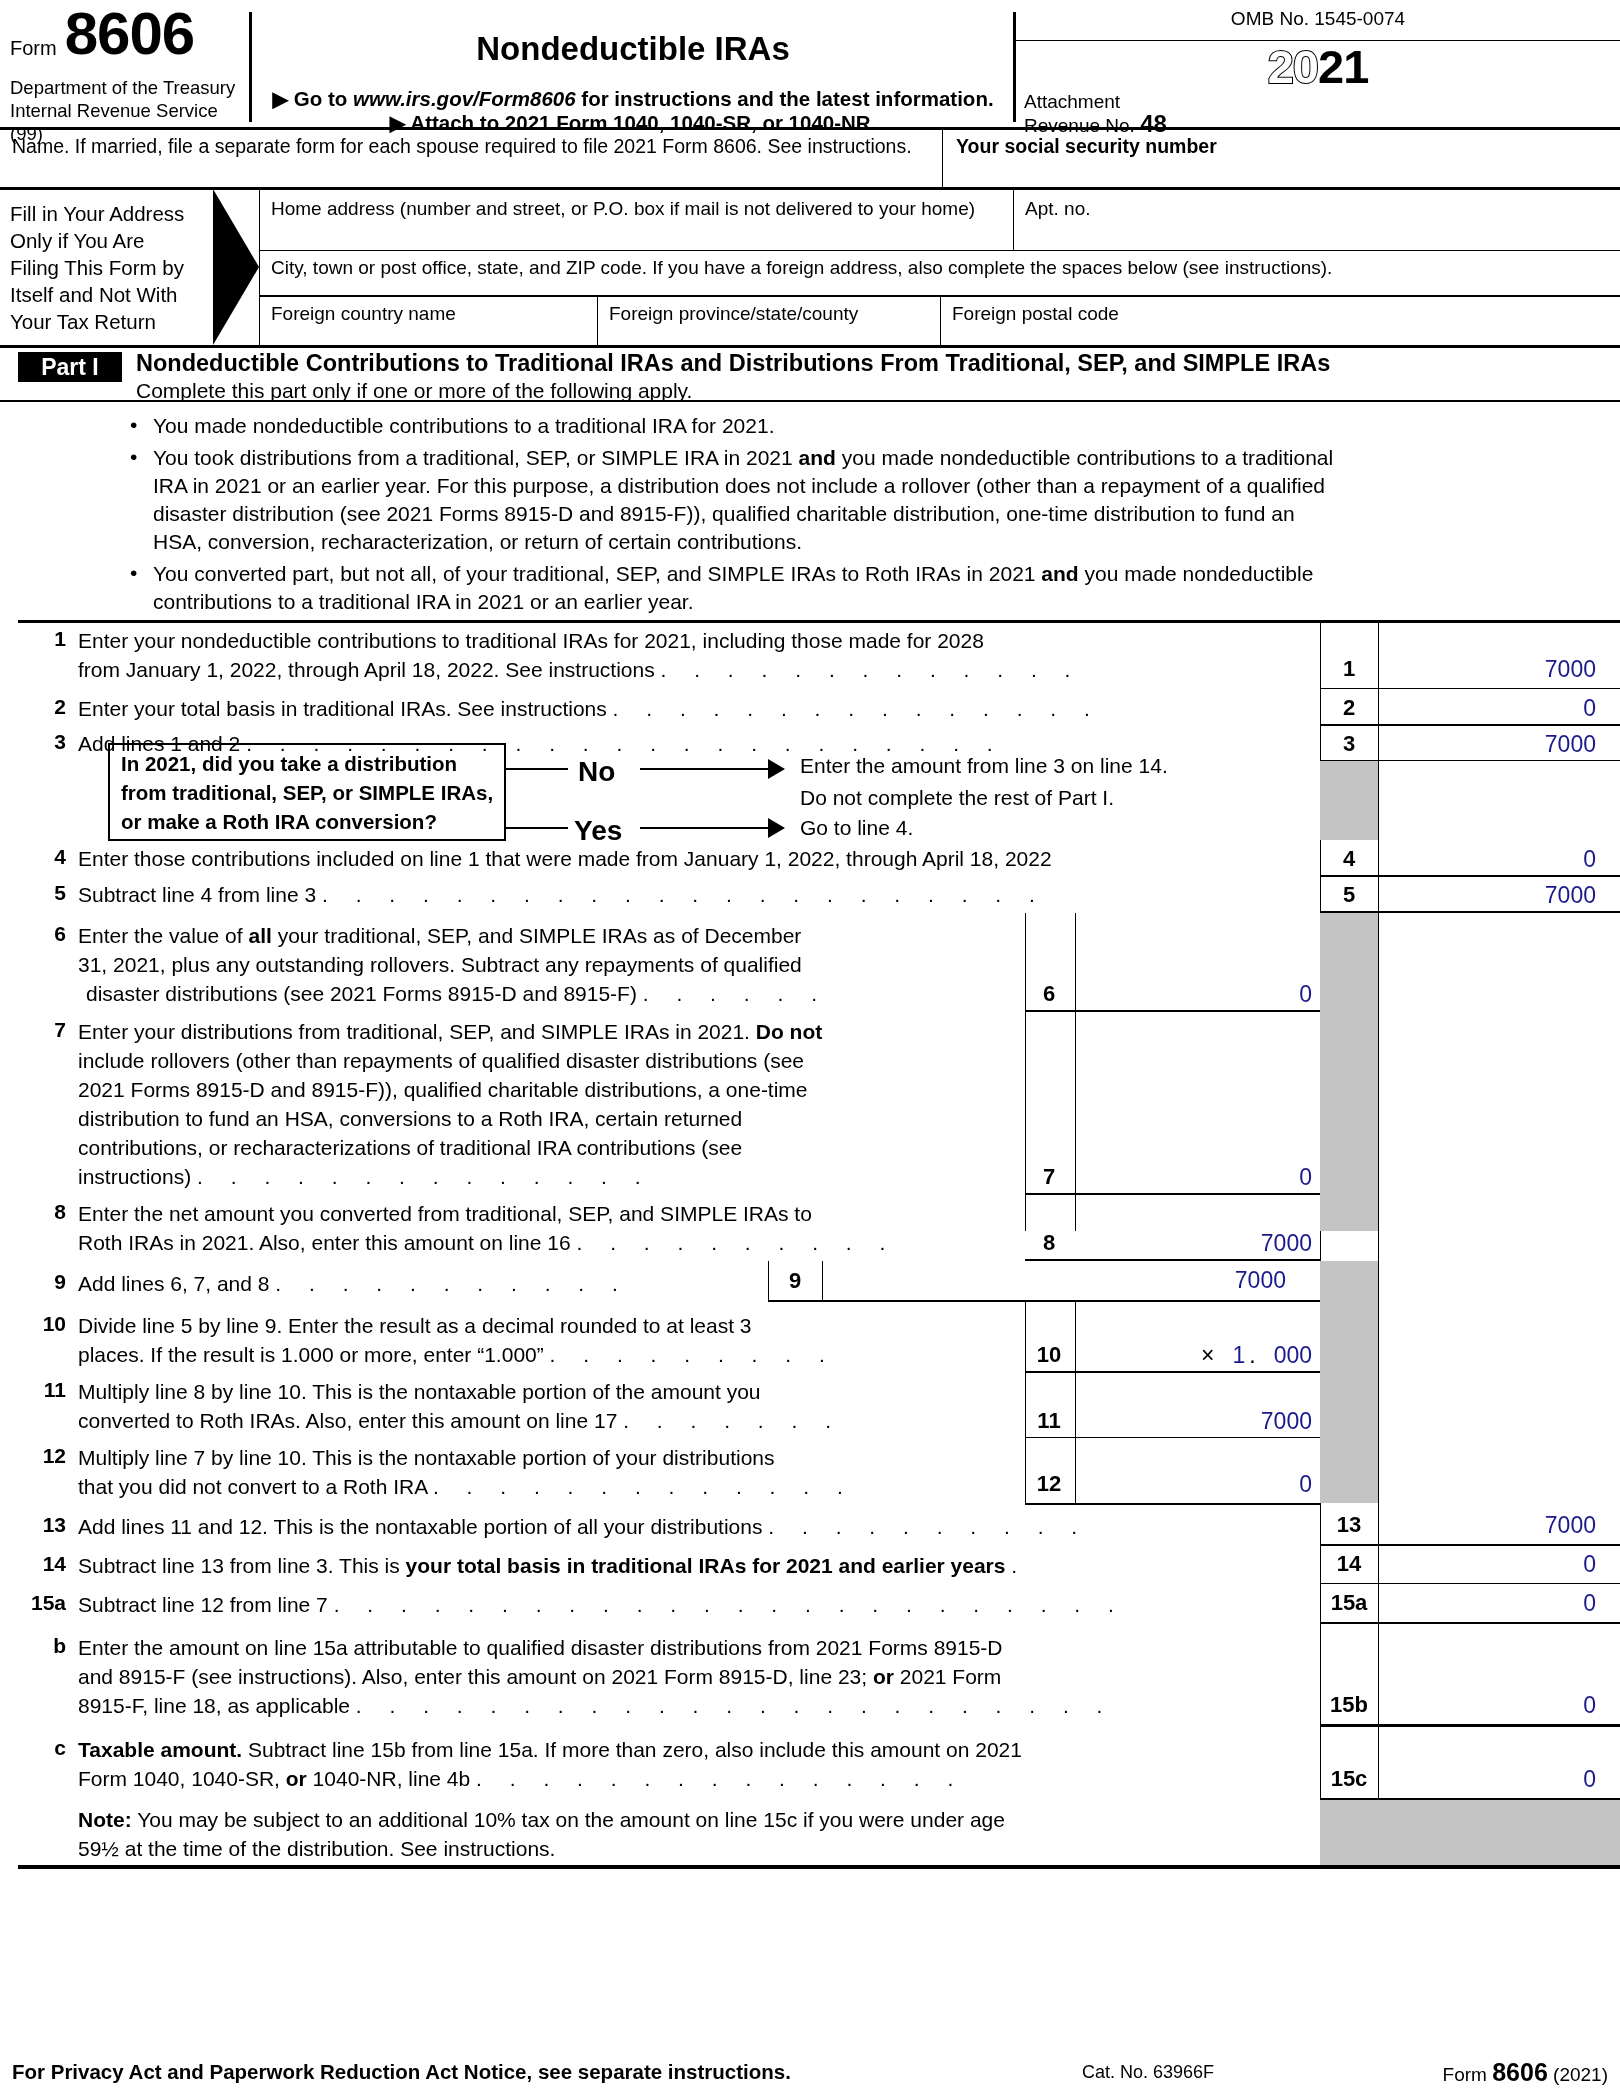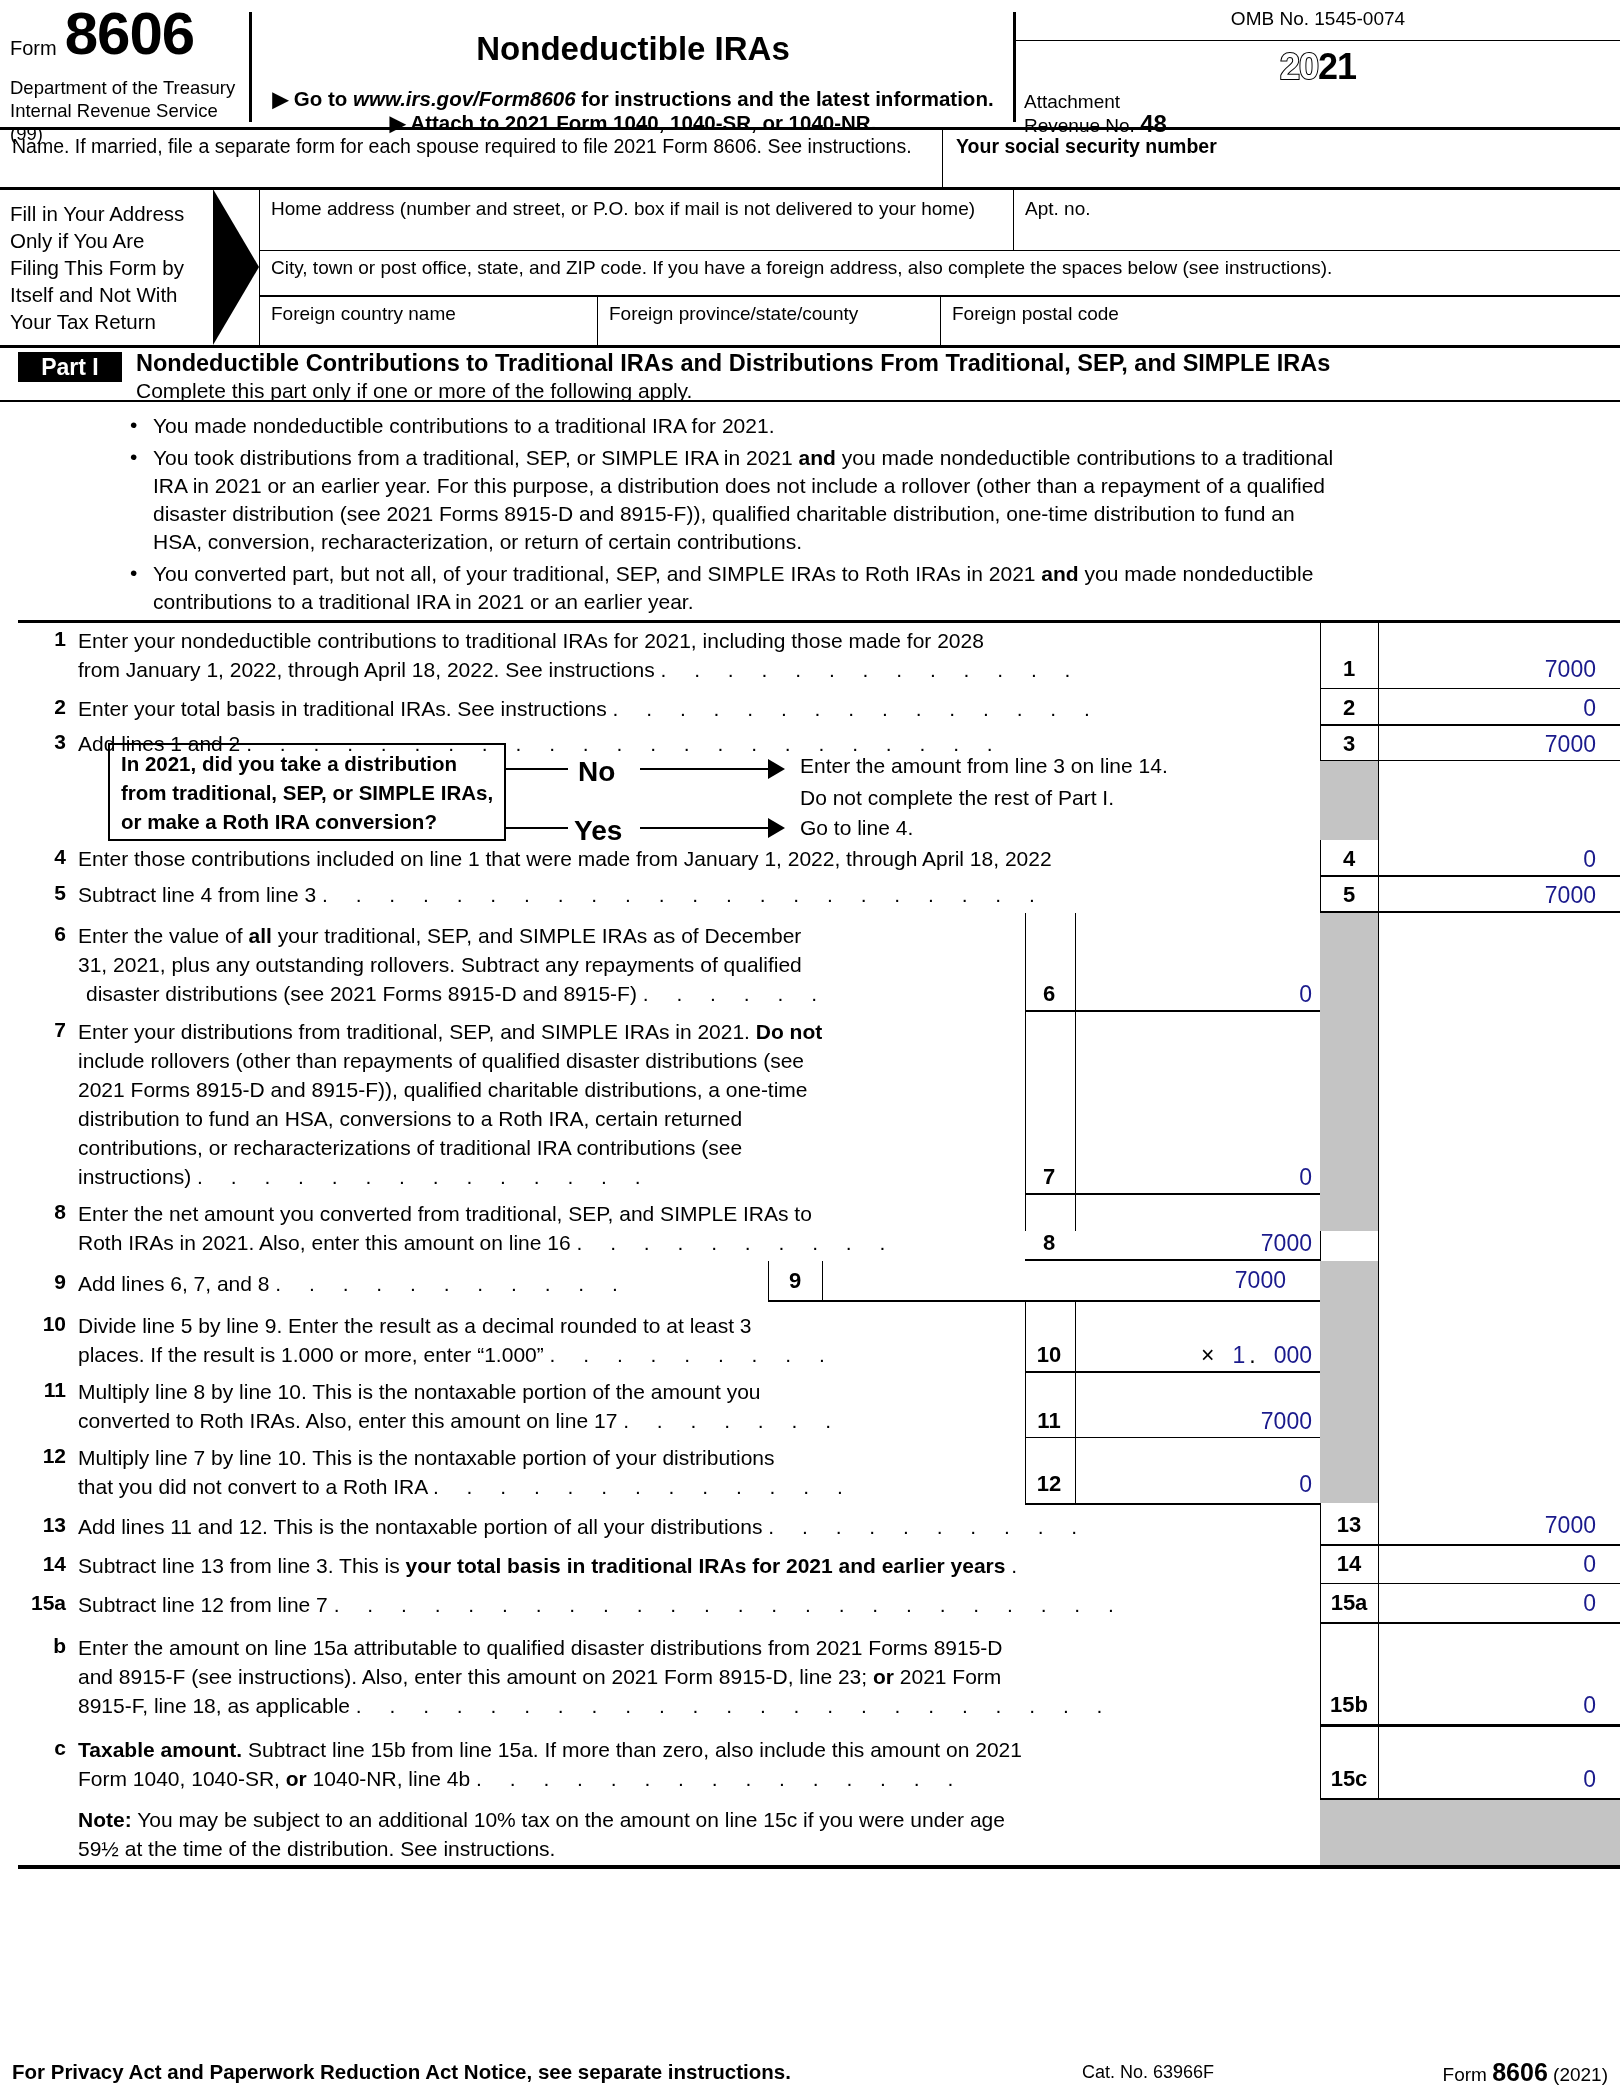--- a/index.html
+++ b/index.html
@@ -25,21 +25,21 @@
   .formword { font-size:20px; }
   .formnum  { font-size:60px; font-weight:bold; letter-spacing:-1px; line-height:52px; }
   .dept { font-size:18.5px; line-height:23px; margin-top:16px; }
   .hdr-mid { position:absolute; left:253px; top:14px; width:760px; text-align:center; }
   .title { font-size:33px; font-weight:bold; margin-top:16px; }
   .goto { font-size:20.5px; font-weight:bold; margin-top:19px; }
   .attachline { font-size:20.5px; font-weight:bold; margin-top:0; }
   .hdr-right { position:absolute; left:1016px; top:0; width:604px; }
   .omb { font-size:19px; text-align:center; padding-top:8px; height:40px; }
   .yearbox { text-align:center; padding-top:2px; }
-  .year { font-size:36px; font-weight:bold; line-height:48px; letter-spacing:-1px;text-align:center; }
+  .year { font-size:47px; font-weight:bold; line-height:48px; letter-spacing:-1px;text-align:center; }
   .year .outline {
     color:#fff;
     -webkit-text-stroke:2px #000;
     paint-order: stroke fill;
   }
   .attachseq { font-size:19px; line-height:22px; margin-top:0px; text-align:left; padding-left:8px;}
   .attachseq b { font-size:24px; }
 
   
   .namerow { position:relative; height:57px; }

